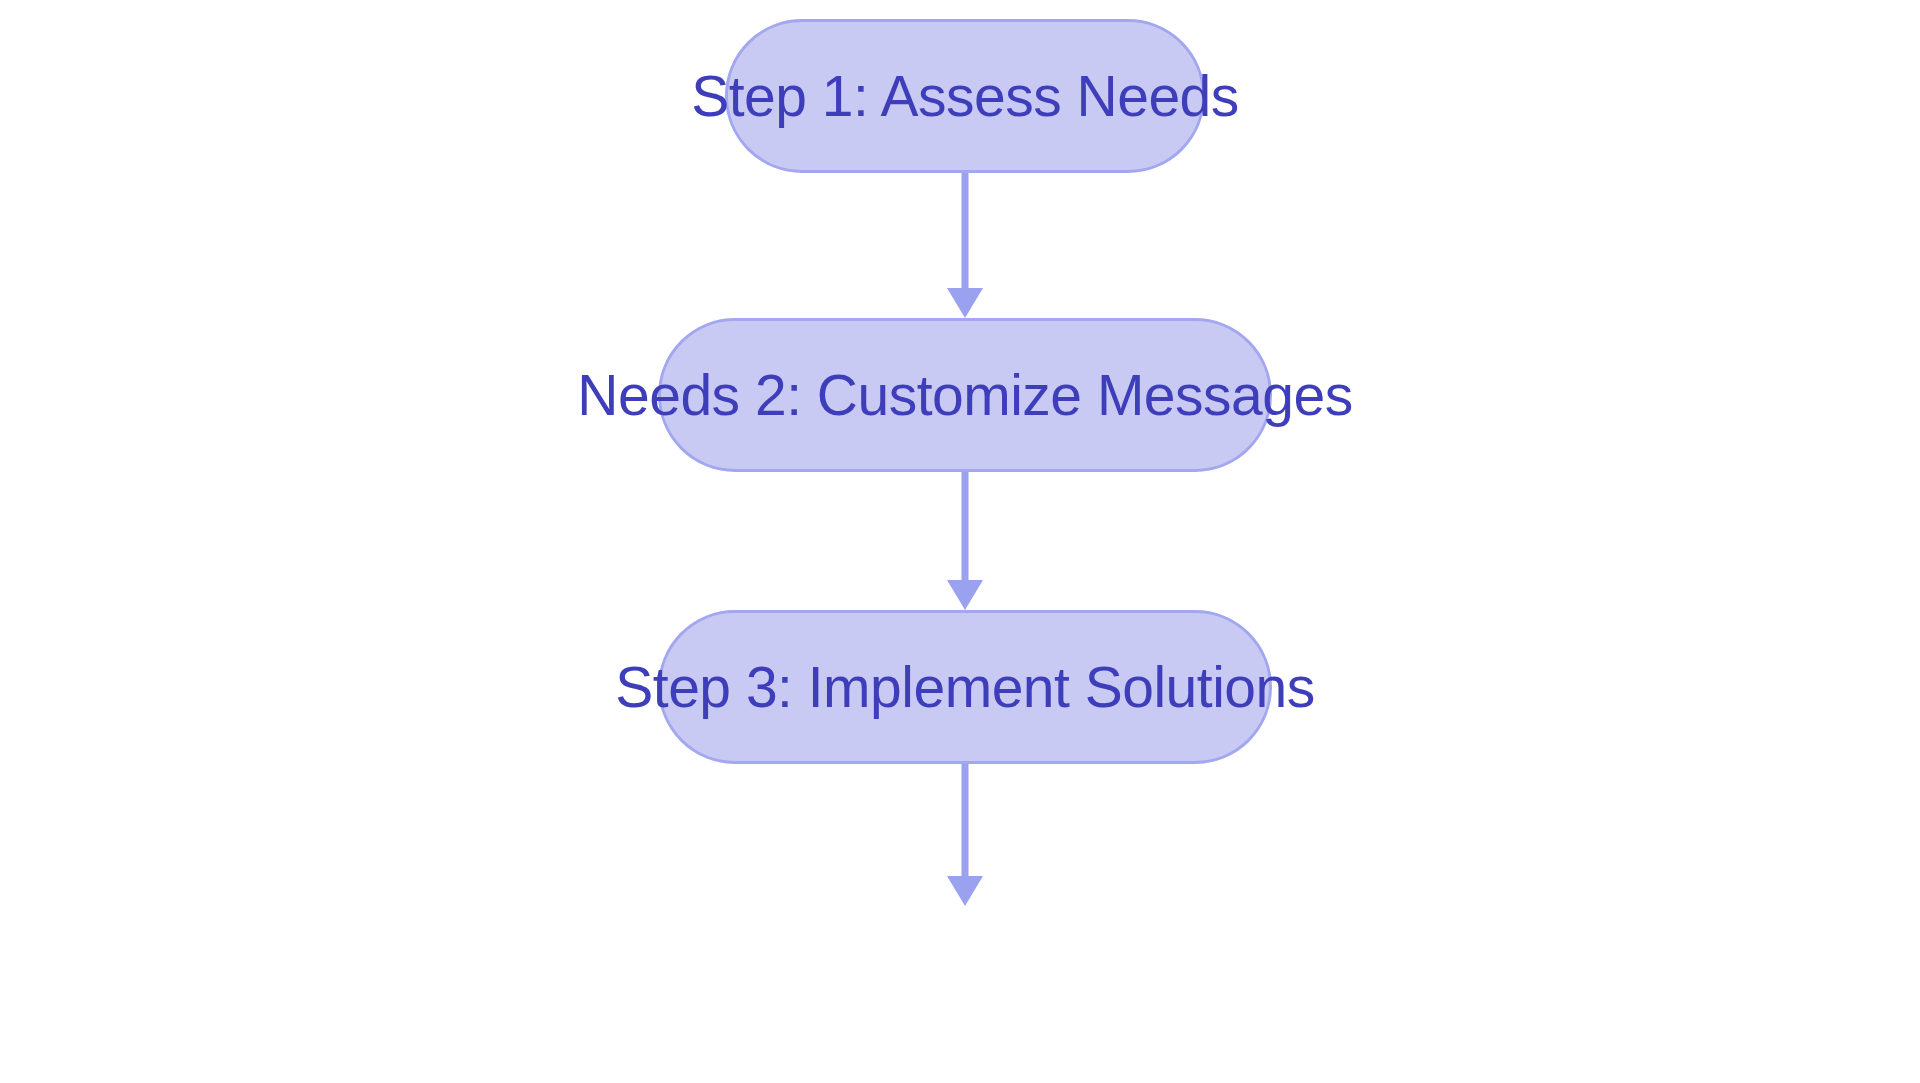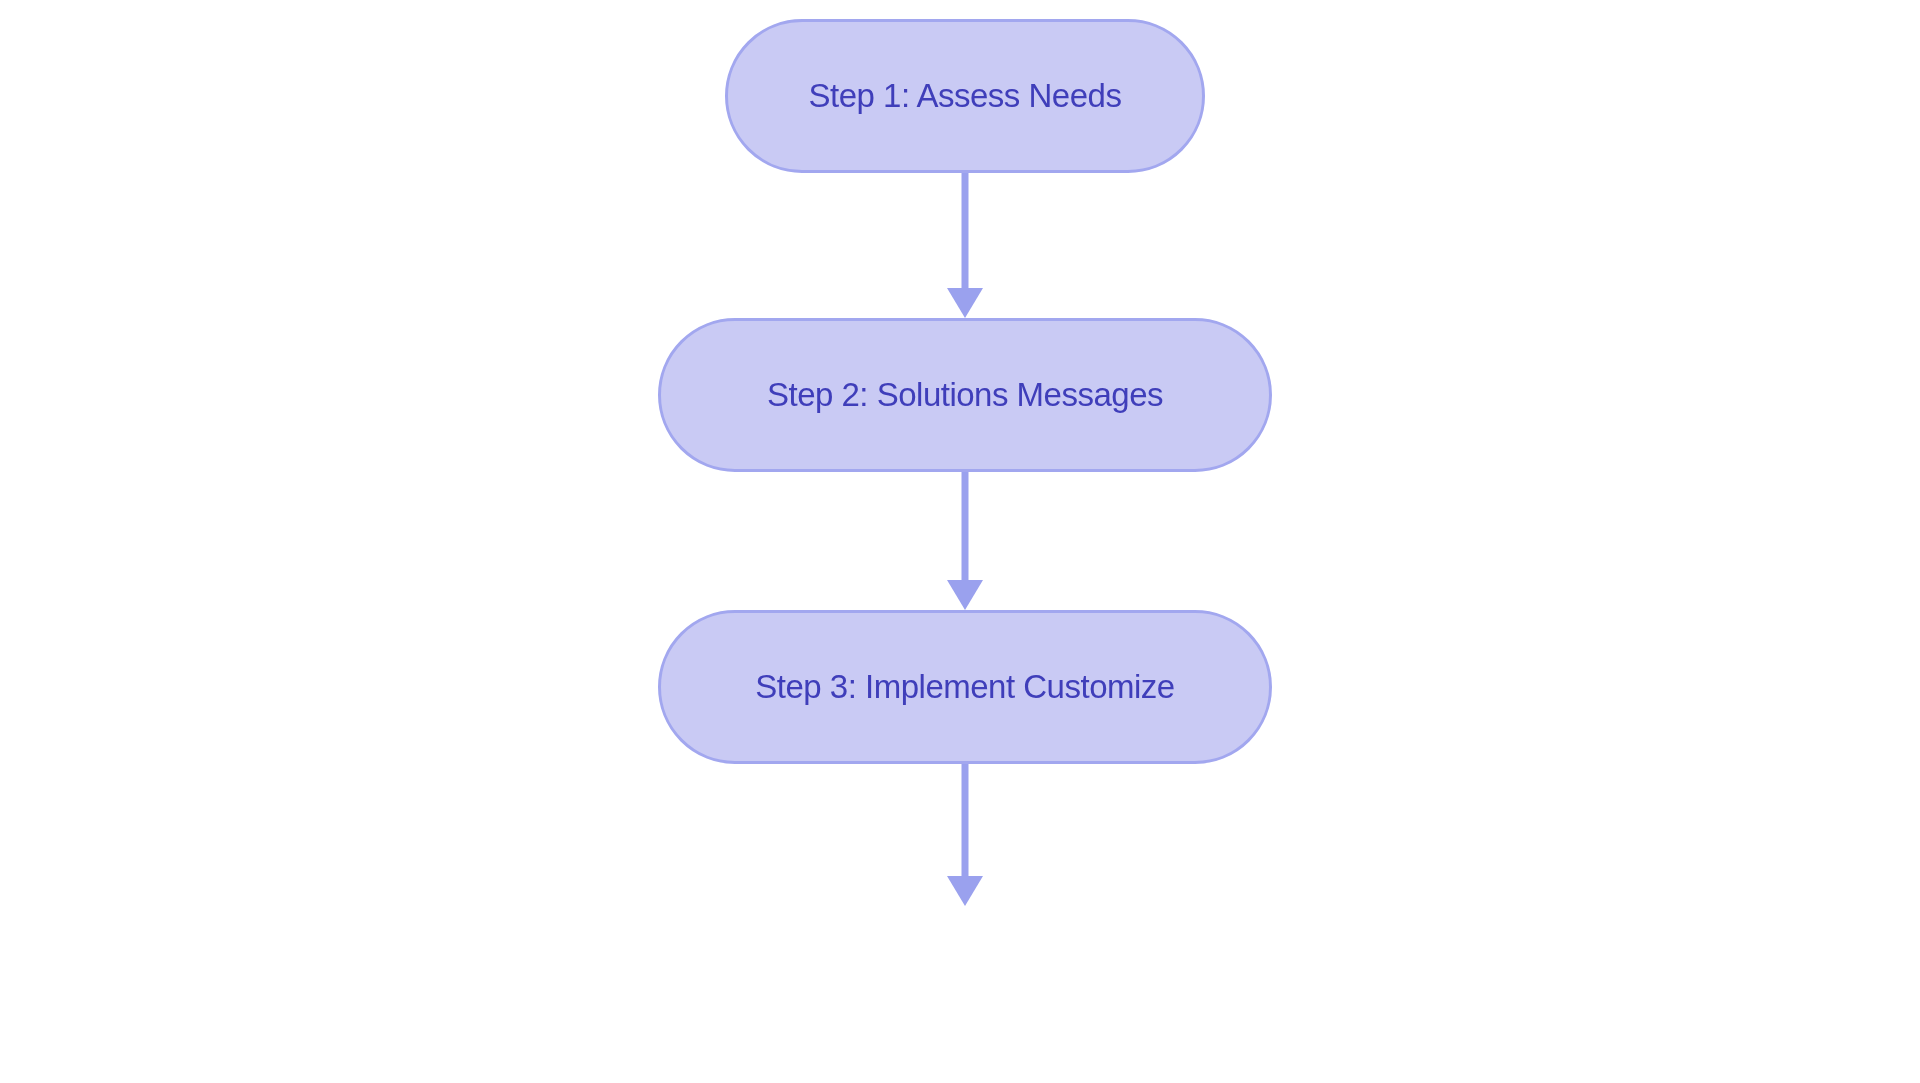--- a/index.html
+++ b/index.html
@@ -22,21 +22,21 @@
   .node {
     position: absolute;
     display: flex;
     align-items: center;
     justify-content: center;
     height: 154px;
     background: var(--node-fill);
     border: 3px solid var(--node-border);
     border-radius: 77px;
     color: var(--node-text);
-    font-size: 33px;
+    font-size: 57px;
     letter-spacing: -0.5px;
     text-align: center;
     white-space: nowrap;
   }
   .node-1 { left: 725px; top: 19px;  width: 480px; }
   .node-2 { left: 658px; top: 318px; width: 614px; }
   .node-3 { left: 658px; top: 610px; width: 614px; }
   .node-4 { left: 658px; top: 906px; width: 614px; }
 
   .arrow {
@@ -73,28 +73,28 @@
 
 <div class="canvas">
 
   <div class="node node-1">Step 1: Assess Needs</div>
 
   <div class="arrow arrow-1">
     <div class="arrow-shaft"></div>
     <div class="arrow-head"></div>
   </div>
 
-  <div class="node node-2">Step 2: Solutions Messages</div>
+  <div class="node node-2">Needs 2: Customize Messages</div>
 
   <div class="arrow arrow-2">
     <div class="arrow-shaft"></div>
     <div class="arrow-head"></div>
   </div>
 
-  <div class="node node-3">Step 3: Implement Customize</div>
+  <div class="node node-3">Step 3: Implement Solutions</div>
 
   <div class="arrow arrow-3">
     <div class="arrow-shaft"></div>
     <div class="arrow-head"></div>
   </div>
 
 
 </div>
 
 </body></html>

